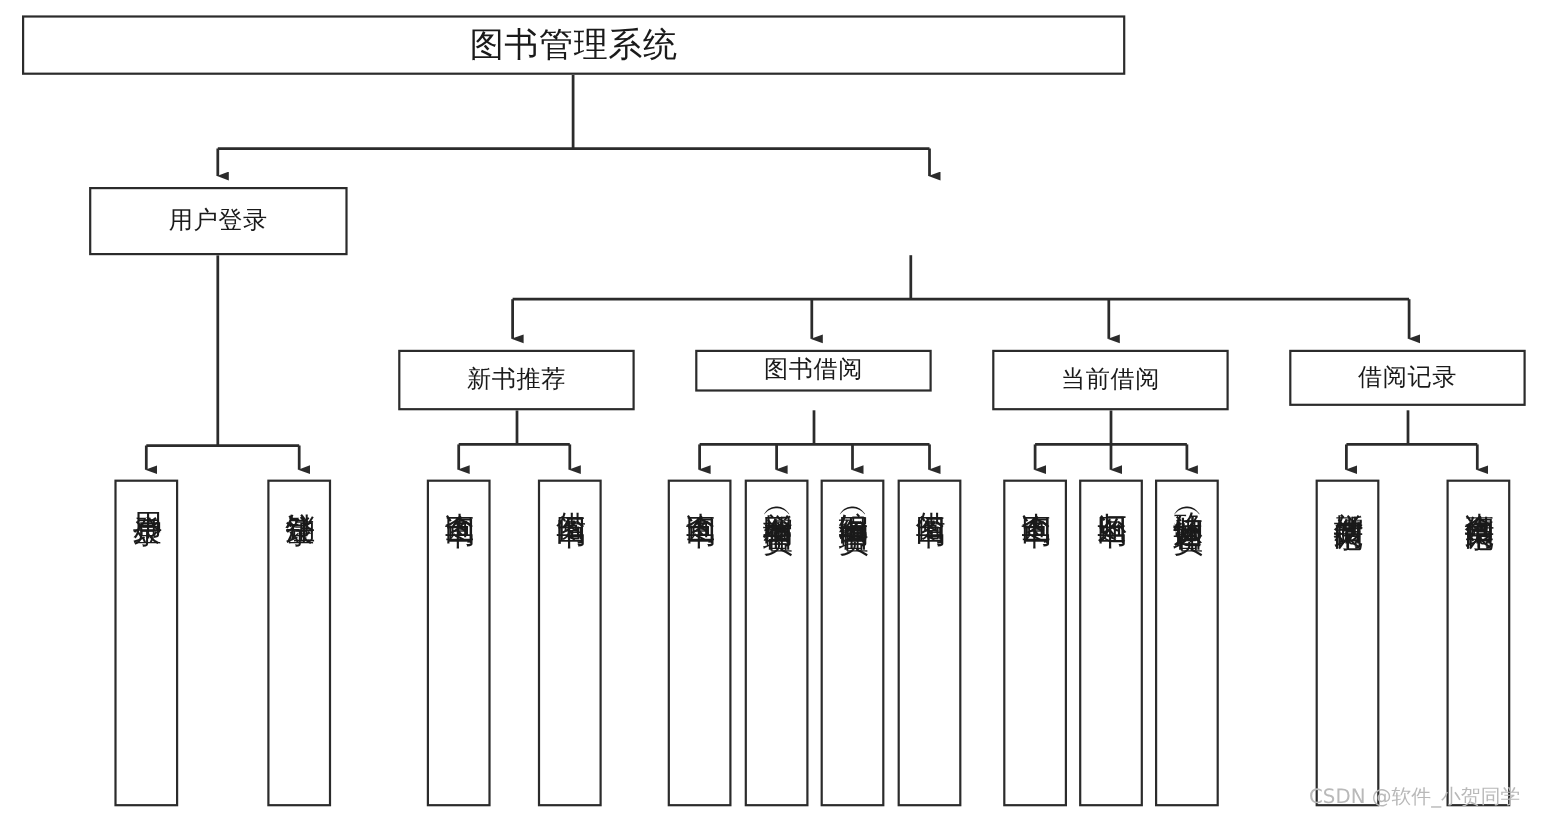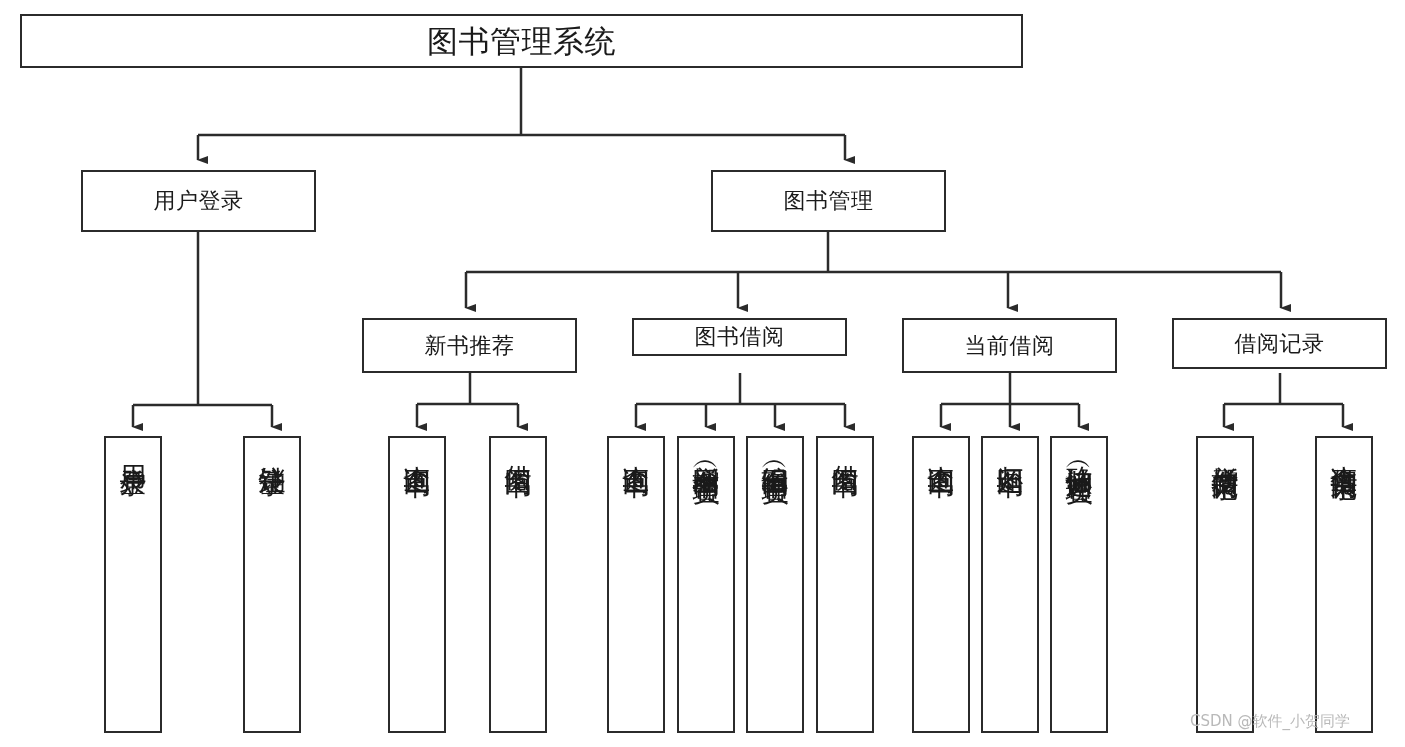--- a/index.html
+++ b/index.html
@@ -36,21 +36,21 @@
     writing-mode:vertical-rl;
     text-orientation:upright;
     font-size:27px;
     line-height:1.12;
     letter-spacing:2px;
     white-space:nowrap;
   }
   .watermark{
     position:absolute;
     left:1190px;top:712px;
-    font-size:15px;
+    font-size:18px;
     color:#b9b9b9;
     white-space:nowrap;
     z-index:5;
     font-family:"DejaVu Sans","Liberation Sans",sans-serif;
   }
 </style>
 </head>
 <body>
 
 <div id="canvas">
@@ -105,23 +105,20 @@
     </g>
   </svg>
 
   <div class="node h tier0" style="left:20px;top:14px;width:1003px;height:54px;">
     <span class="lbl">图书管理系统</span>
   </div>
 
   <div class="node h" style="left:81px;top:170px;width:235px;height:62px;">
     <span class="lbl">用户登录</span>
   </div>
-  <div class="node h" style="left:711px;top:170px;width:235px;height:62px;">
-    <span class="lbl">图书管理</span>
-  </div>
 
   <div class="node h" style="left:362px;top:318px;width:215px;height:55px;">
     <span class="lbl">新书推荐</span>
   </div>
   <div class="node h" style="left:632px;top:318px;width:215px;height:38px;">
     <span class="lbl">图书借阅</span>
   </div>
   <div class="node h" style="left:902px;top:318px;width:215px;height:55px;">
     <span class="lbl">当前借阅</span>
   </div>

